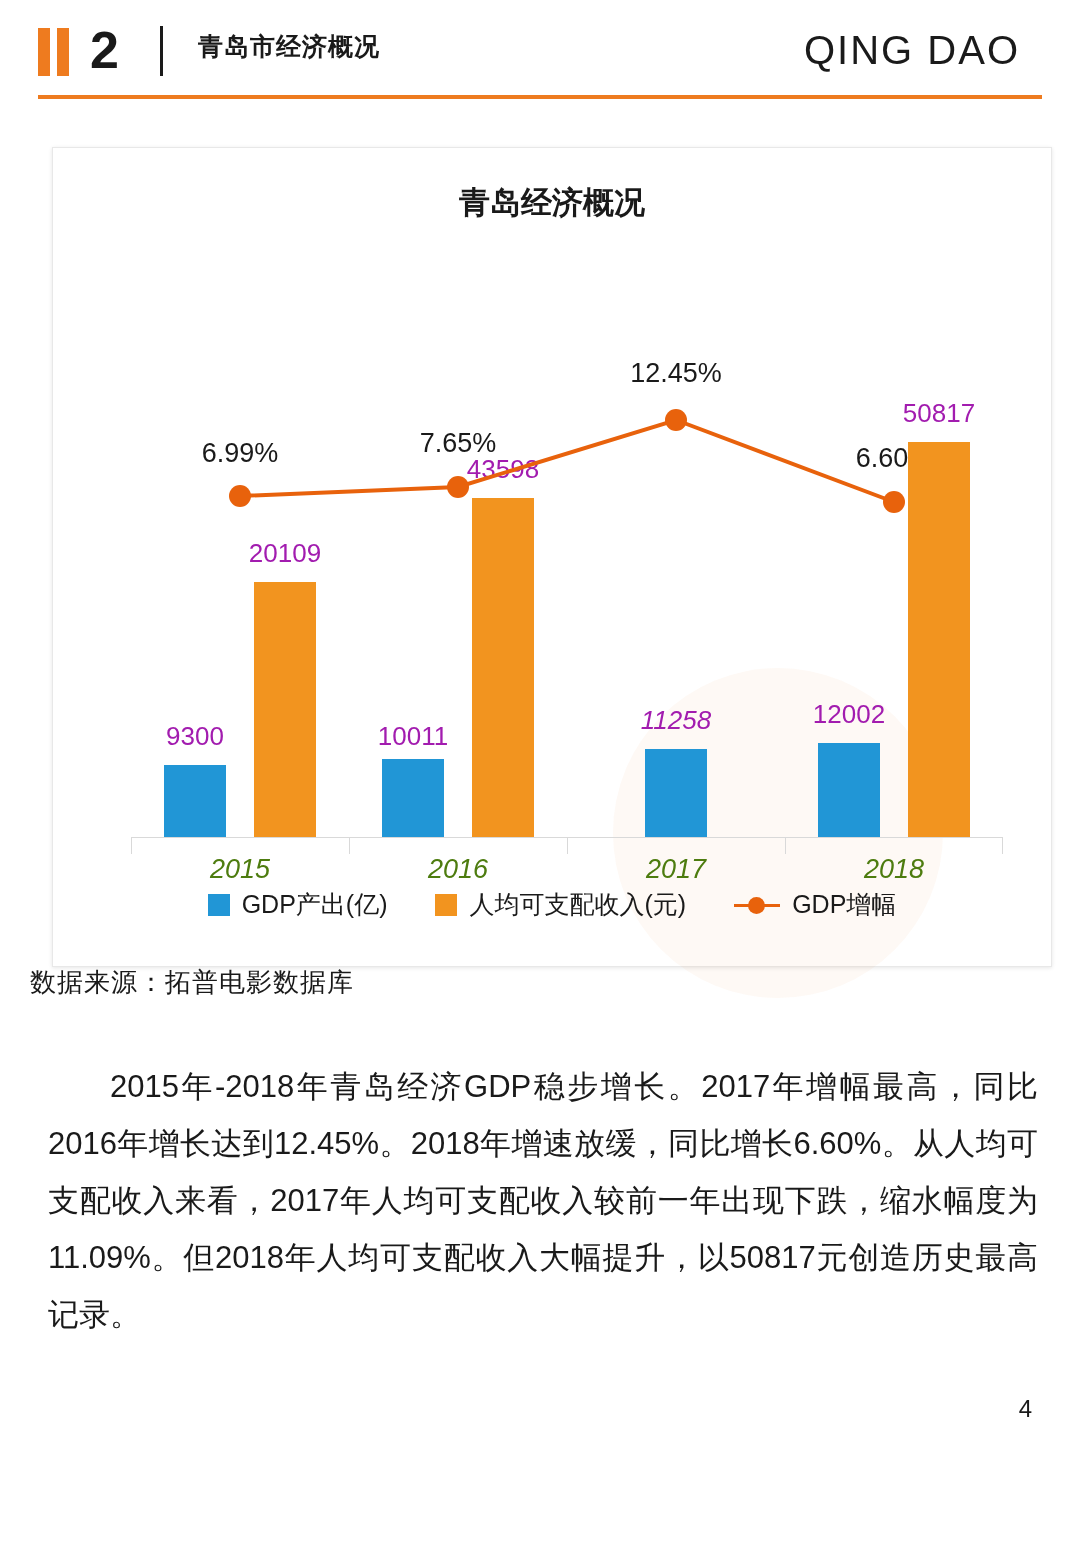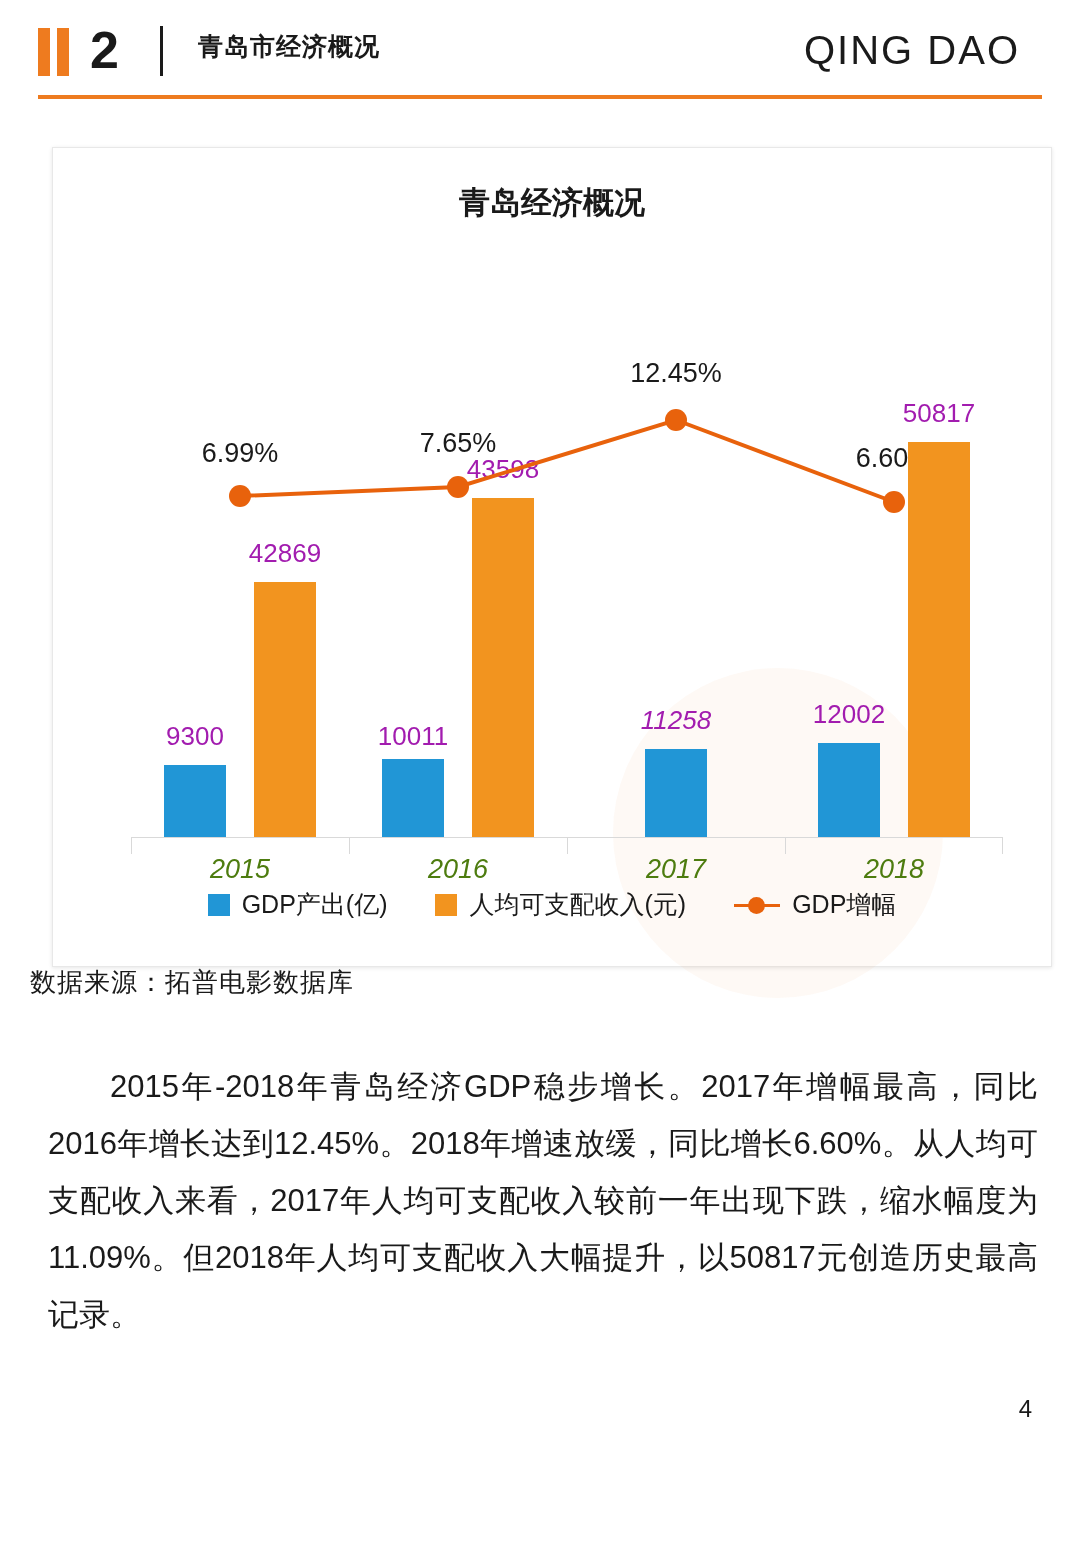--- a/index.html
+++ b/index.html
@@ -304,21 +304,21 @@
 
     <div class="groups">
 
       <div class="group">
         <div class="bars">
           <div class="bar-wrap">
             <div class="bar-label" style="bottom:85px;">9300</div>
             <div class="bar blue" style="height:72px;"></div>
           </div>
           <div class="bar-wrap">
-            <div class="bar-label" style="bottom:268px;">42869</div>
+            <div class="bar-label" style="bottom:268px;">20109</div>
             <div class="bar orange" style="height:255px;"></div>
           </div>
         </div>
       </div>
 
       <div class="group">
         <div class="bars">
           <div class="bar-wrap">
             <div class="bar-label" style="bottom:85px;">10011</div>
             <div class="bar blue" style="height:78px;"></div>

